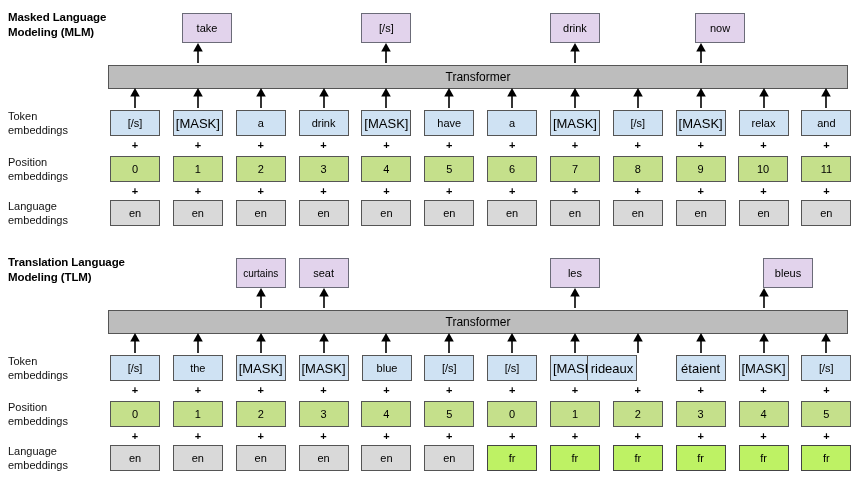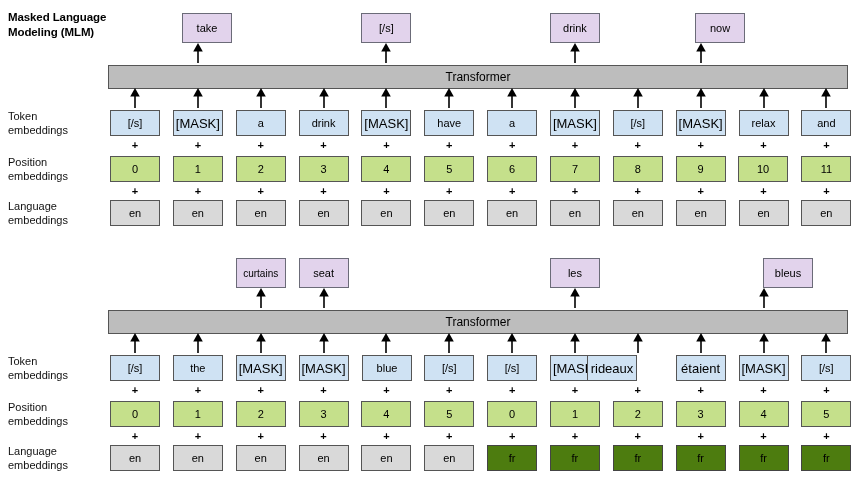--- a/index.html
+++ b/index.html
@@ -72,21 +72,21 @@
     line-height: 11px;
     color: #000;
     overflow: hidden;
     white-space: nowrap;
   }
   .cell.small { font-size: 13px; }
 
   .tok  { background: #cfe2f3; top: 110px; }
   .pos  { background: #c5e08b; top: 156px; }
   .lang { background: #d9d9d9; top: 200px; }
-  .lang.fr { background: #4d7c0f; border-color: #444444; }
+  .lang.fr { background: #bef264; border-color: #444444; }
 
   .out {
     background: #e2d3ec;
     border: 1px solid #6b6b78;
     top: 13px;
     height: 30px;
   }
   .out.small { font-size: 10px; }
 
   
@@ -298,20 +298,24 @@
           <line x1="7" y1="20" x2="7" y2="6" stroke="#000" stroke-width="1.6"></line>
           <polygon points="7,0 2.2,8.5 11.8,8.5" fill="#000"></polygon>
         </svg>
       </div>
       <div class="cell out" style="left:695px">now</div>
     </div>
 </div>
 
 <div class="section" id="tlm-section">
 
+  <div class="section-title">
+    <span>Translation Language</span><br>
+    <span>Modeling (TLM)</span>
+  </div>
 
   <div class="row-label" id="lbl-token-tlm">
     <span>Token</span><br>
     <span>embeddings</span>
   </div>
   <div class="row-label" id="lbl-pos-tlm">
     <span>Position</span><br>
     <span>embeddings</span>
   </div>
   <div class="row-label" id="lbl-lang-tlm">

